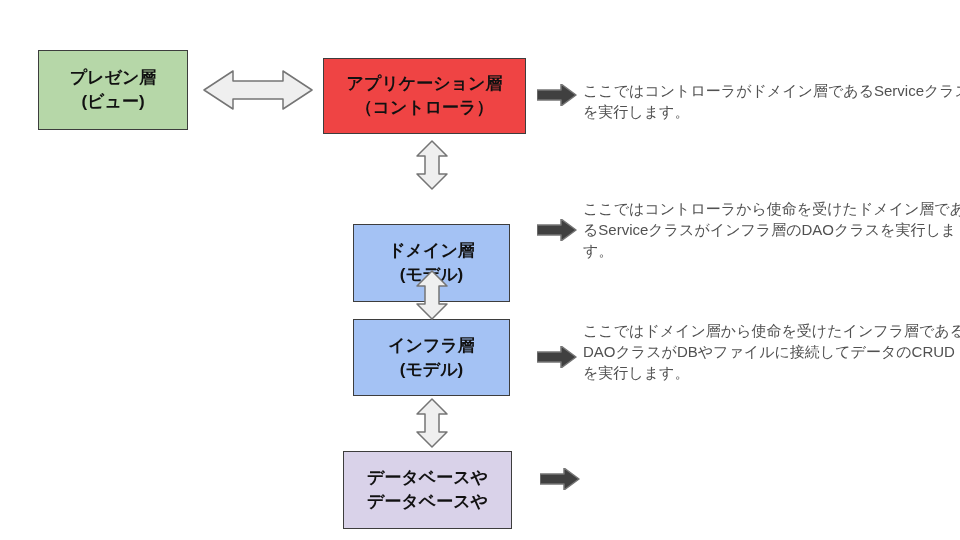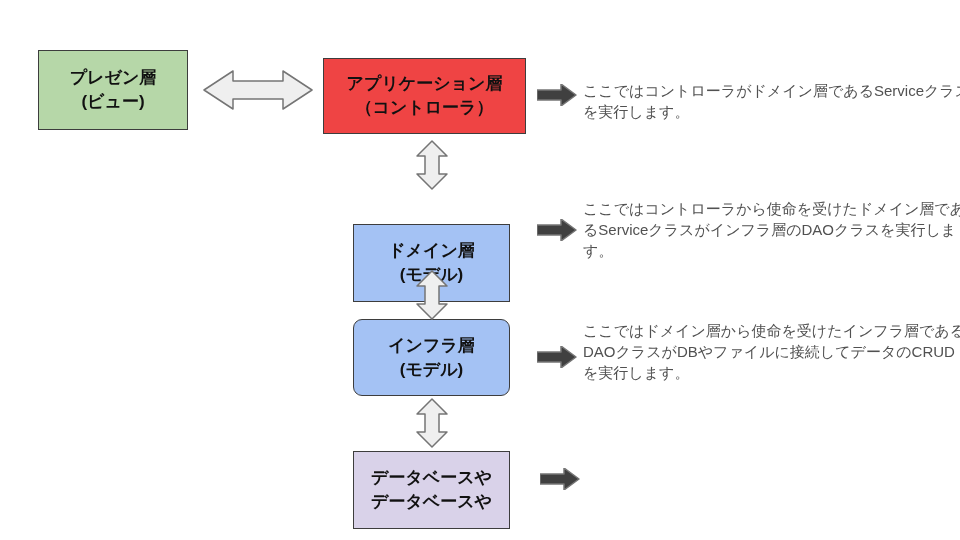--- a/index.html
+++ b/index.html
@@ -9,21 +9,21 @@
   }
   .box{
     position:absolute;display:flex;flex-direction:column;align-items:center;justify-content:center;
     border:1.5px solid #3d3d3d;box-sizing:border-box;text-align:center;
     font-weight:bold;font-size:17px;line-height:24px;color:#111111;
   }
   .box-presentation{left:38px;top:50px;width:150px;height:80px;}
   .box-application{left:323px;top:58px;width:203px;height:76px;}
   .box-domain{left:353px;top:192px;width:157px;height:78px;margin-top:32px;}
   .box-infrastructure{left:353px;top:319px;width:157px;height:77px;}
-  .box-database{left:353px;top:451px;width:157px;height:78px;}
+  .box-database{left:343px;top:451px;width:169px;height:78px;}
   .connector{position:absolute;}
   .connector polygon{fill:#efefef;stroke:#757575;stroke-width:1.5;stroke-linejoin:round;}
   .note-arrow polygon{fill:#404040;}
   .h-arrow{left:203px;top:67px;}
   .v-arrow-1{left:415px;top:140px;}
   .v-arrow-2{left:415px;top:270px;}
   .v-arrow-3{left:415px;top:398px;}
   .note-arrow-1{left:537px;top:84px;}
   .note-arrow-2{left:537px;top:219px;}
   .note-arrow-3{left:537px;top:346px;}
@@ -50,21 +50,21 @@
   <div class="box box-application" style="background-color: #ef4444;">
     <div>アプリケーション層</div>
     <div>（コントローラ）</div>
   </div>
 
   <div class="box box-domain" style="background-color: rgb(164, 194, 244);">
     <div>ドメイン層</div>
     <div>(モデル)</div>
   </div>
 
-  <div class="box box-infrastructure" style="background-color: rgb(164, 194, 244); border-radius: 9px;">
+  <div class="box box-infrastructure" style="background-color: rgb(164, 194, 244);">
     <div>インフラ層</div>
     <div>(モデル)</div>
   </div>
 
   <div class="box box-database" style="background-color: rgb(217, 210, 233);">
     <div>データベースや</div>
     <div>データベースや</div>
   </div>
 
   <svg class="connector h-arrow" width="110" height="46">

